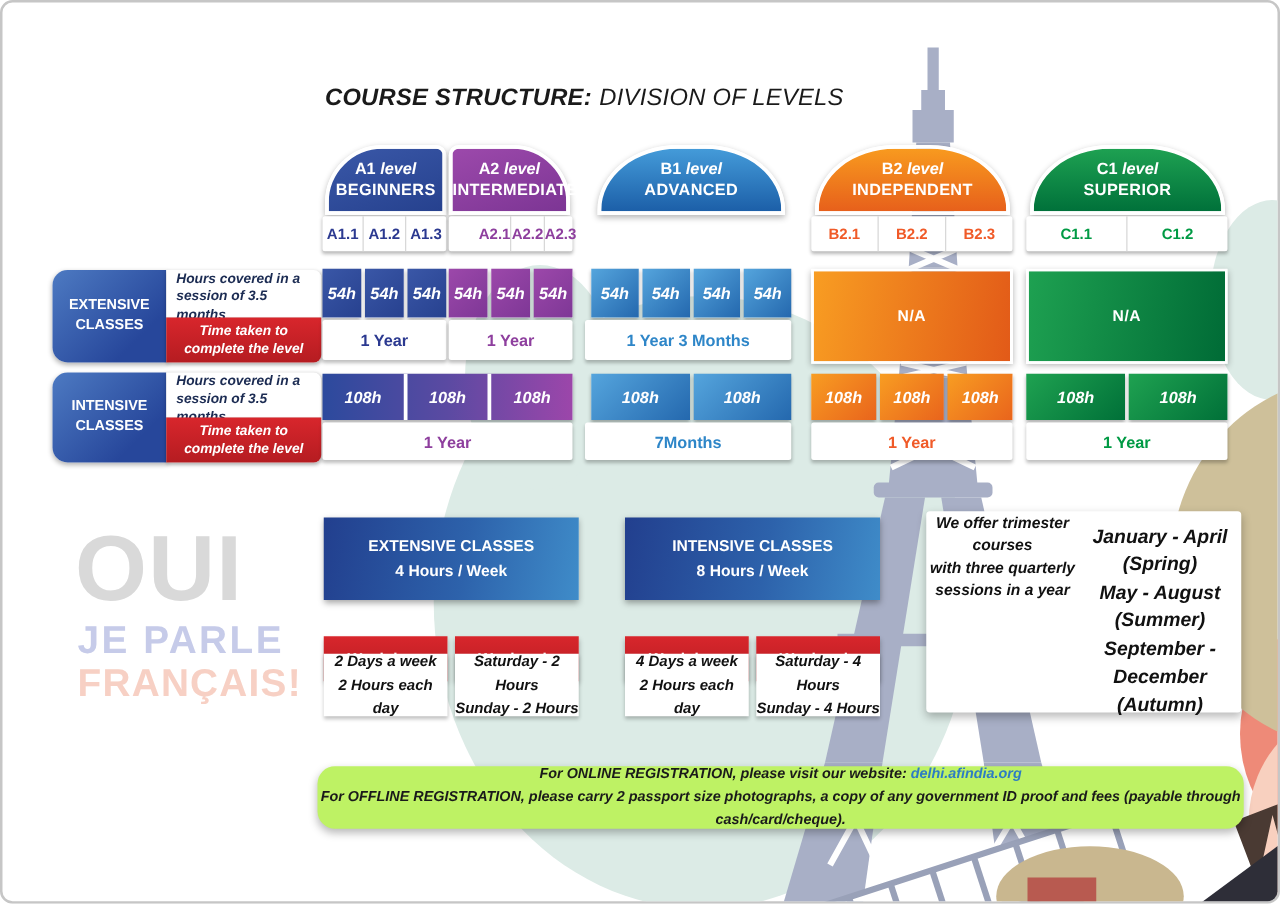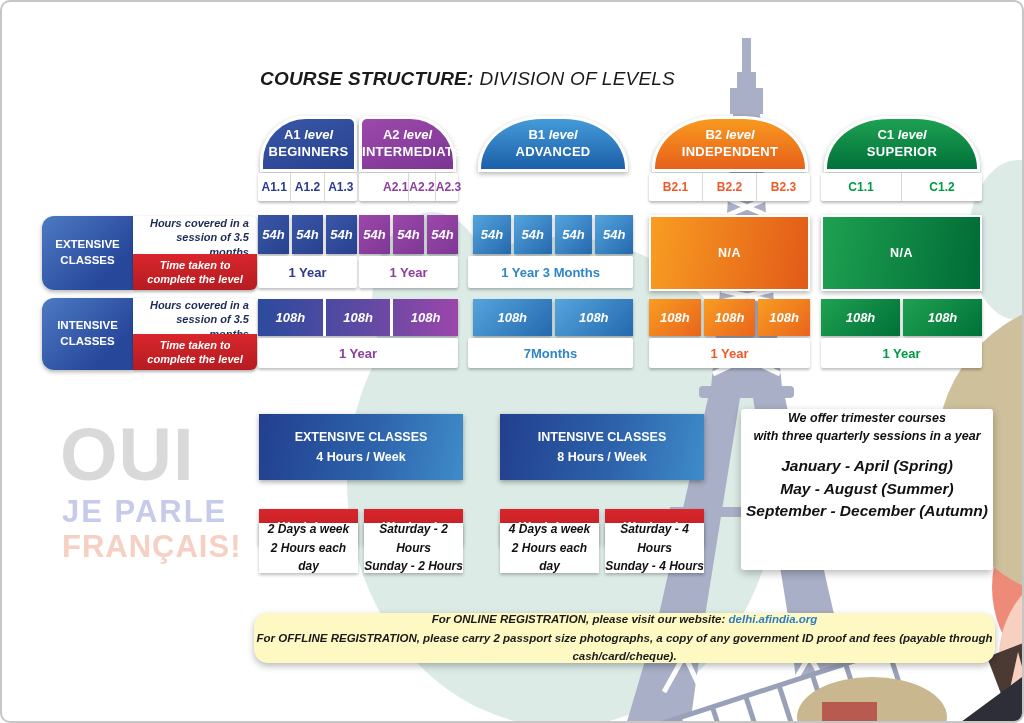--- a/index.html
+++ b/index.html
@@ -38,36 +38,36 @@
   .grad-row .hcell + .hcell{border-left:3px solid #fff;}
 
   .timebox{background:#fff;display:grid;place-items:center;font-weight:700;font-size:13px;box-shadow:0 2px 3px rgba(0,0,0,.25);border-radius:2px;}
   .c-a1{color:#2b3990;} .c-a2{color:#8e3f9e;} .c-b1{color:#2e86c8;} .c-b2{color:#f05a28;} .c-c1{color:#009a44;}
 
   .nabox{display:grid;place-items:center;color:#fff;font-weight:700;font-size:12.5px;letter-spacing:.5px;border:2px solid #fff;box-shadow:0 2px 5px rgba(0,0,0,.3);}
   .na-b2{background:linear-gradient(100deg,#f89d22,#e25a18);}
   .na-c1{background:linear-gradient(100deg,#1ea151,#006b36);}
 
   .leftblue{background:linear-gradient(135deg,#4d7ac2 0%,#27479b 75%);color:#fff;font-weight:700;font-size:11.5px;text-align:center;display:grid;place-items:center;line-height:1.35;border-radius:12px 0 0 12px;box-shadow:0 2px 4px rgba(0,0,0,.3);padding:0 10px;}
-  .note-white{background:#fff;color:#1b2b52;font-weight:700;font-style:italic;font-size:11px;display:grid;place-items:center;text-align:right;line-height:1.3;border-radius:0 6px 0 0;box-shadow:0 1px 3px rgba(0,0,0,.25);}
+  .note-white{background:#fff;color:#1b2b52;font-weight:700;font-style:italic;font-size:11px;display:grid;place-items:center;text-align:left;line-height:1.3;border-radius:0 6px 0 0;box-shadow:0 1px 3px rgba(0,0,0,.25);}
   .note-red{background:linear-gradient(180deg,#d8262c,#b51c21);color:#fff;font-weight:700;font-style:italic;font-size:11px;display:grid;place-items:center;text-align:center;line-height:1.3;border-radius:0 0 6px 0;box-shadow:0 2px 3px rgba(0,0,0,.3);}
 
   .slogan1{font-weight:800;font-size:74px;line-height:1;color:#d9d9d9;letter-spacing:1px;}
   .slogan2{font-weight:800;font-size:31px;color:#c6cbe9;letter-spacing:2px;}
   .slogan3{font-weight:800;font-size:31px;color:#f7d0c4;letter-spacing:1px;}
 
   .bluecard{background:linear-gradient(100deg,#223f8e 0%,#2d62ab 55%,#3f8cc9 100%);color:#fff;text-align:center;font-weight:700;font-size:12.5px;line-height:1.6;display:flex;flex-direction:column;justify-content:center;box-shadow:0 2px 5px rgba(0,0,0,.35);}
   .redlbl{background:linear-gradient(180deg,#d8262c,#b51c21);color:#fff;font-weight:700;font-size:12.5px;display:grid;place-items:center;box-shadow:0 2px 4px rgba(0,0,0,.3);margin-top:24px;}
   .detail{background:#fff;font-weight:700;font-style:italic;font-size:12px;text-align:center;line-height:1.55;display:flex;flex-direction:column;justify-content:center;box-shadow:0 2px 3px rgba(0,0,0,.25);color:#111;}
 
-  .trimester{background:#fff;box-shadow:0 3px 8px rgba(0,0,0,.28);border-radius:3px;display:flex;flex-direction:column;text-align:center;color:#111;}
+  .trimester{background:#fff;box-shadow:0 3px 8px rgba(0,0,0,.28);border-radius:3px;display:flex;flex-direction:row;justify-content:center;text-align:center;color:#111;}
   .trimester .intro{font-weight:700;font-style:italic;font-size:12.5px;line-height:1.45;}
   .trimester .seasons{font-weight:700;font-style:italic;font-size:15.5px;line-height:1.45;margin-top:10px;}
 
-  .footer{background:#fef9c3;border-radius:14px;box-shadow:0 3px 7px rgba(0,0,0,.28);display:flex;flex-direction:column;justify-content:center;text-align:center;font-style:italic;font-size:11.5px;font-weight:600;line-height:1.65;color:#1a1a1a;}
+  .footer{background:#bef264;border-radius:14px;box-shadow:0 3px 7px rgba(0,0,0,.28);display:flex;flex-direction:column;justify-content:center;text-align:center;font-style:italic;font-size:11.5px;font-weight:600;line-height:1.65;color:#1a1a1a;}
   .footer .link{color:#2d7cc4;font-weight:700;}
 </style>
 </head>
 <body>
 
 <div class="page">
 
   <svg class="abs bg" viewBox="0 0 1024 723" xmlns="http://www.w3.org/2000/svg">
     <g>
       <ellipse cx="560" cy="480" rx="215" ry="245" fill="#dcebe6"></ellipse>

